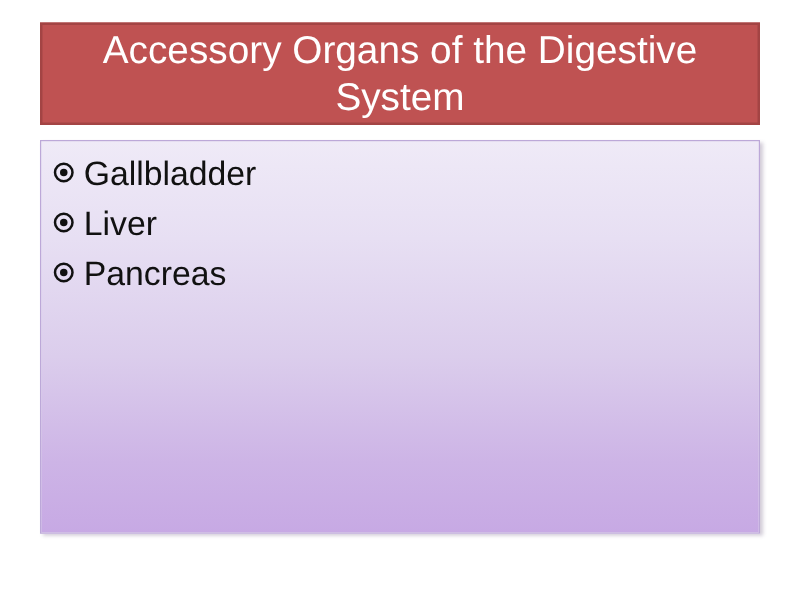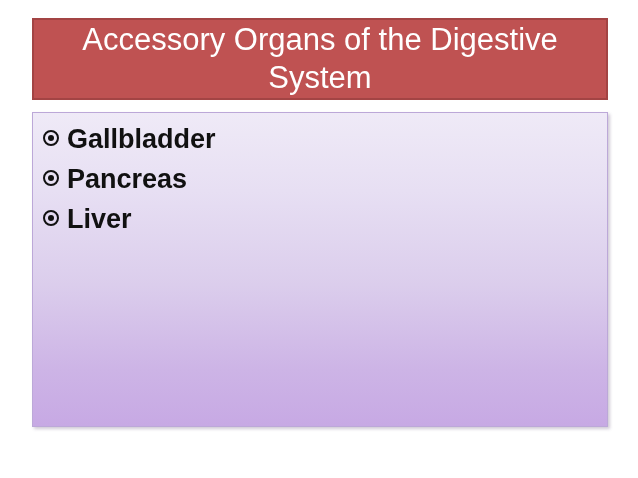--- a/index.html
+++ b/index.html
@@ -104,21 +104,20 @@
     position: absolute;
     left: 7px;
     top: 7px;
     width: 6px;
     height: 6px;
     border-radius: 50%;
     background: #111111;
   }
   .bullet-label {
     display: inline-block;
-    font-weight: bold;
   }
 </style>
 </head>
 <body>
 
 <div id="slide">
 
   <div id="title-block">
     <div id="title-text">Accessory Organs of the Digestive System</div>
   </div>
@@ -126,24 +125,24 @@
   <div id="body-block">
     <ul class="bullets">
 
       <li>
         <span class="bullet-icon"></span>
         <span class="bullet-label">Gallbladder</span>
       </li>
 
       <li>
         <span class="bullet-icon"></span>
-        <span class="bullet-label">Pancreas</span>
+        <span class="bullet-label">Liver</span>
       </li>
 
       <li>
         <span class="bullet-icon"></span>
-        <span class="bullet-label">Liver</span>
+        <span class="bullet-label">Pancreas</span>
       </li>
 
     </ul>
   </div>
 
 </div>
 
 </body></html>

